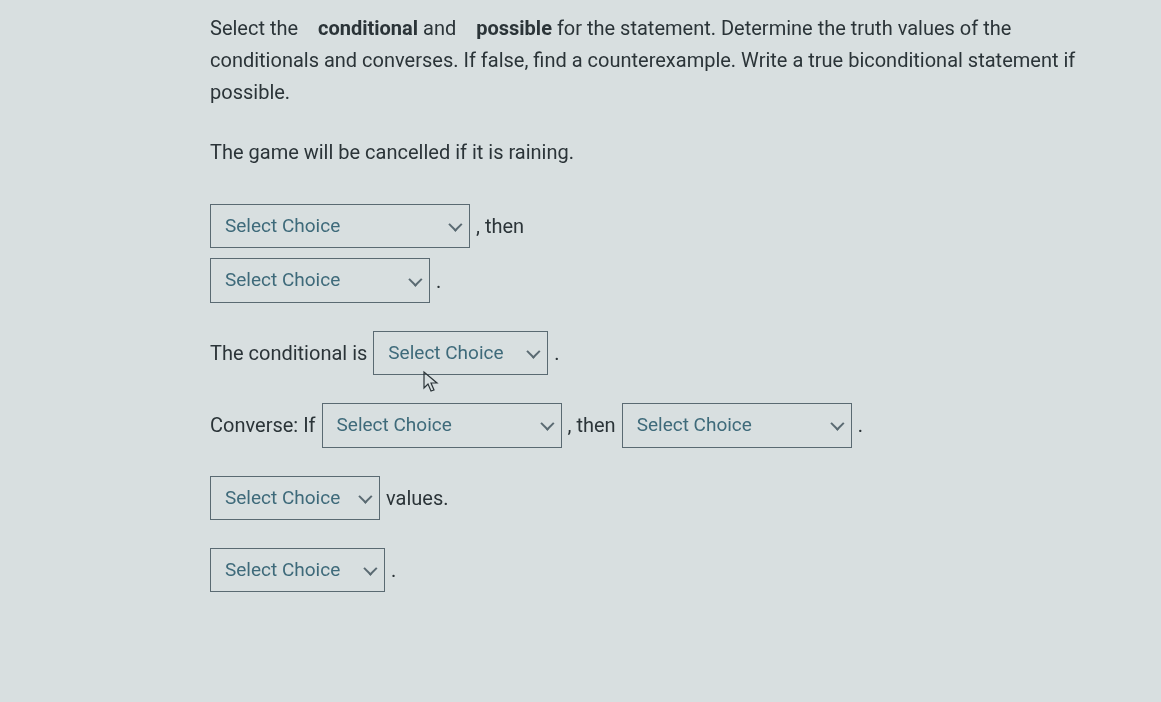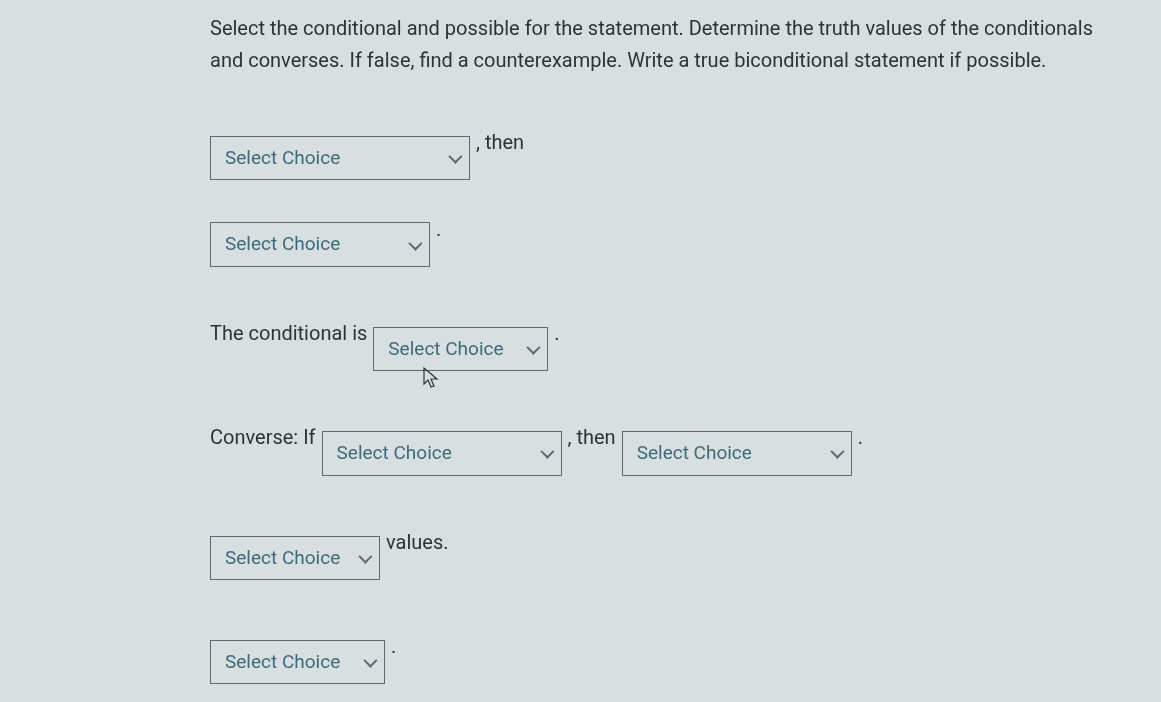--- a/index.html
+++ b/index.html
@@ -19,21 +19,22 @@
       padding: 12px 0 0 210px;
       color: #2b3438;
       font-size: 20px;
       line-height: 1.6;
     }
     .instructions {
       margin-bottom: 28px;
       max-width: 890px;
     }
     .instructions strong {
-      font-weight: 400;
+      font-weight: 700;
+      margin-left: 15px;
     }
     .statement {
       margin-bottom: 36px;
     }
     .row {
       display: flex;
       align-items: center;
       flex-wrap: wrap;
       margin-bottom: 10px;
       gap: 4px 6px;
@@ -45,21 +46,20 @@
       display: inline-flex;
       align-items: center;
       justify-content: space-between;
       border: 1px solid #5a6a72;
       background: #d8dfe0;
       padding: 6px 10px 6px 14px;
       color: #3e6a7a;
       font-size: 19px;
       min-height: 40px;
       cursor: pointer;
-      margin-top: 32px;
     }
     .select-box .placeholder {
       color: #3e6a7a;
       margin-right: 12px;
     }
     .chevron {
       display: inline-block;
       width: 10px;
       height: 10px;
       border-right: 2px solid #5a6a72;
@@ -87,20 +87,21 @@
   </style>
 </head>
 <body>
 
 <div class="content">
 
   <div class="instructions">
     <span>Select the </span><strong>conditional</strong><span> and </span><strong>possible</strong><span> for the statement. Determine the truth values of the conditionals and converses. If false, find a counterexample. Write a true biconditional statement if possible.</span>
   </div>
 
+  <div class="statement">The game will be cancelled if it is raining.</div>
 
   <div class="row-group">
     <div class="row">
       <div class="select-box w-260">
         <span class="placeholder">Select Choice</span>
         <span class="chevron"></span>
       </div>
       <span>, then</span>
     </div>
     <div class="row">

